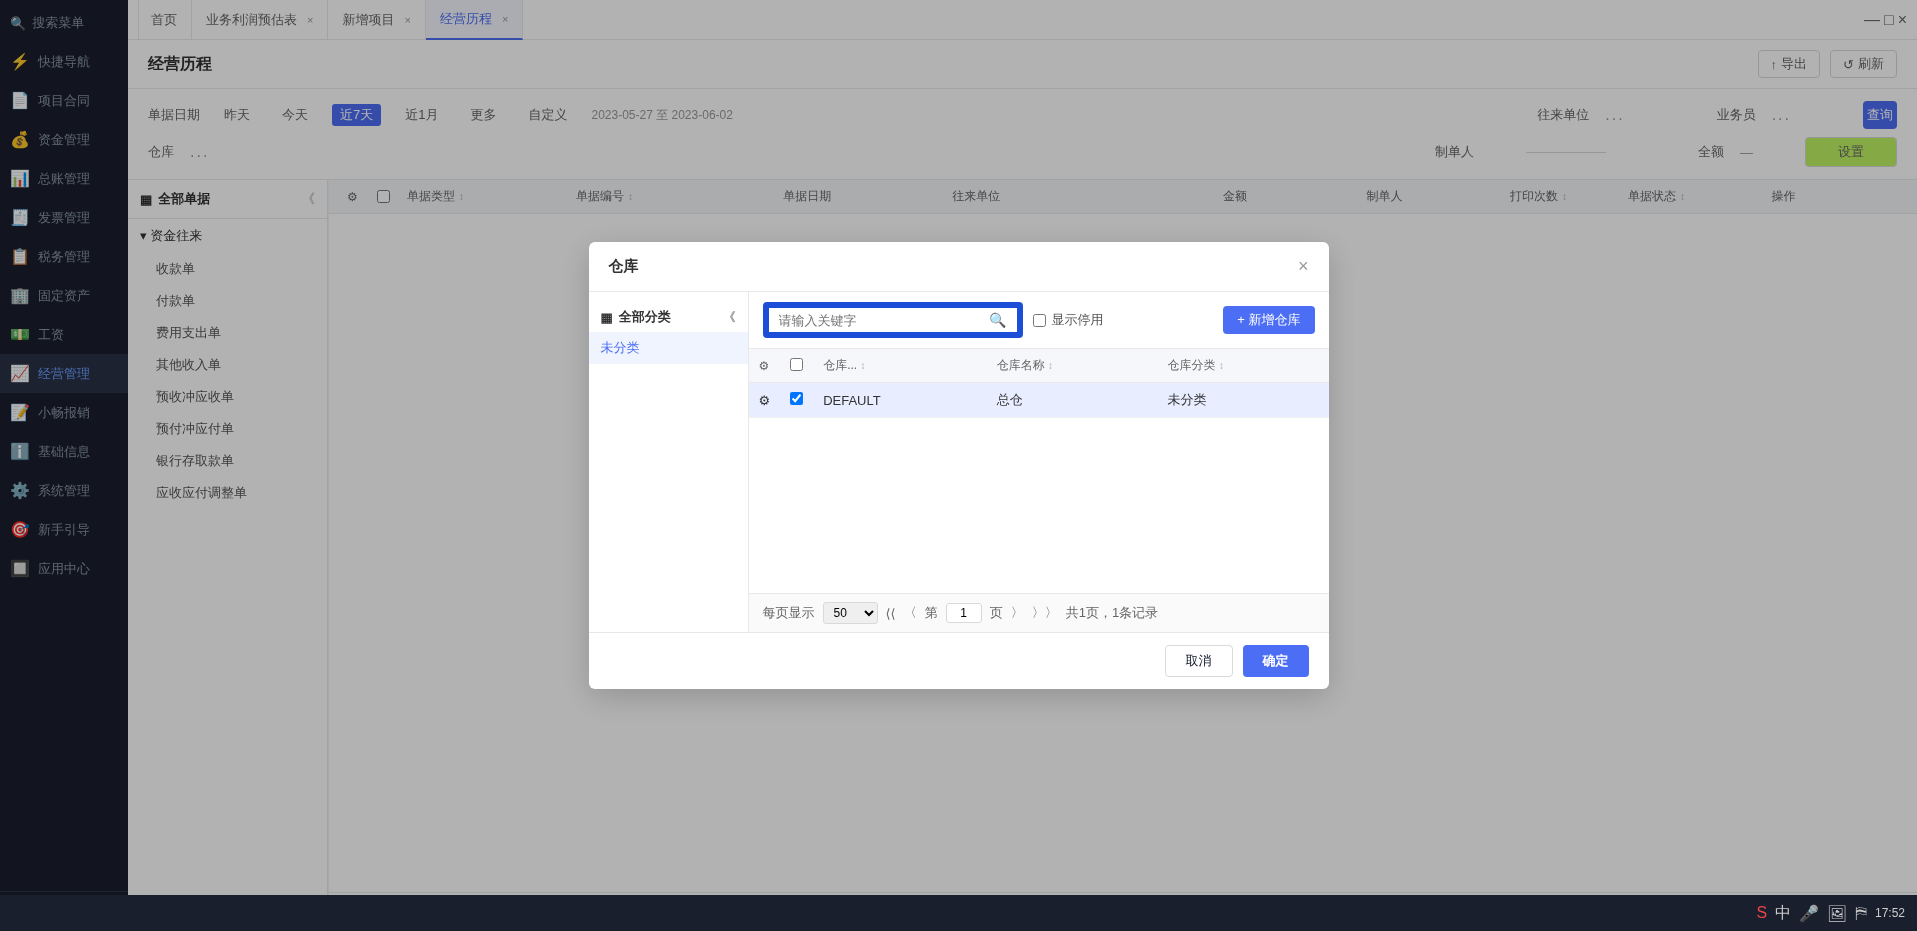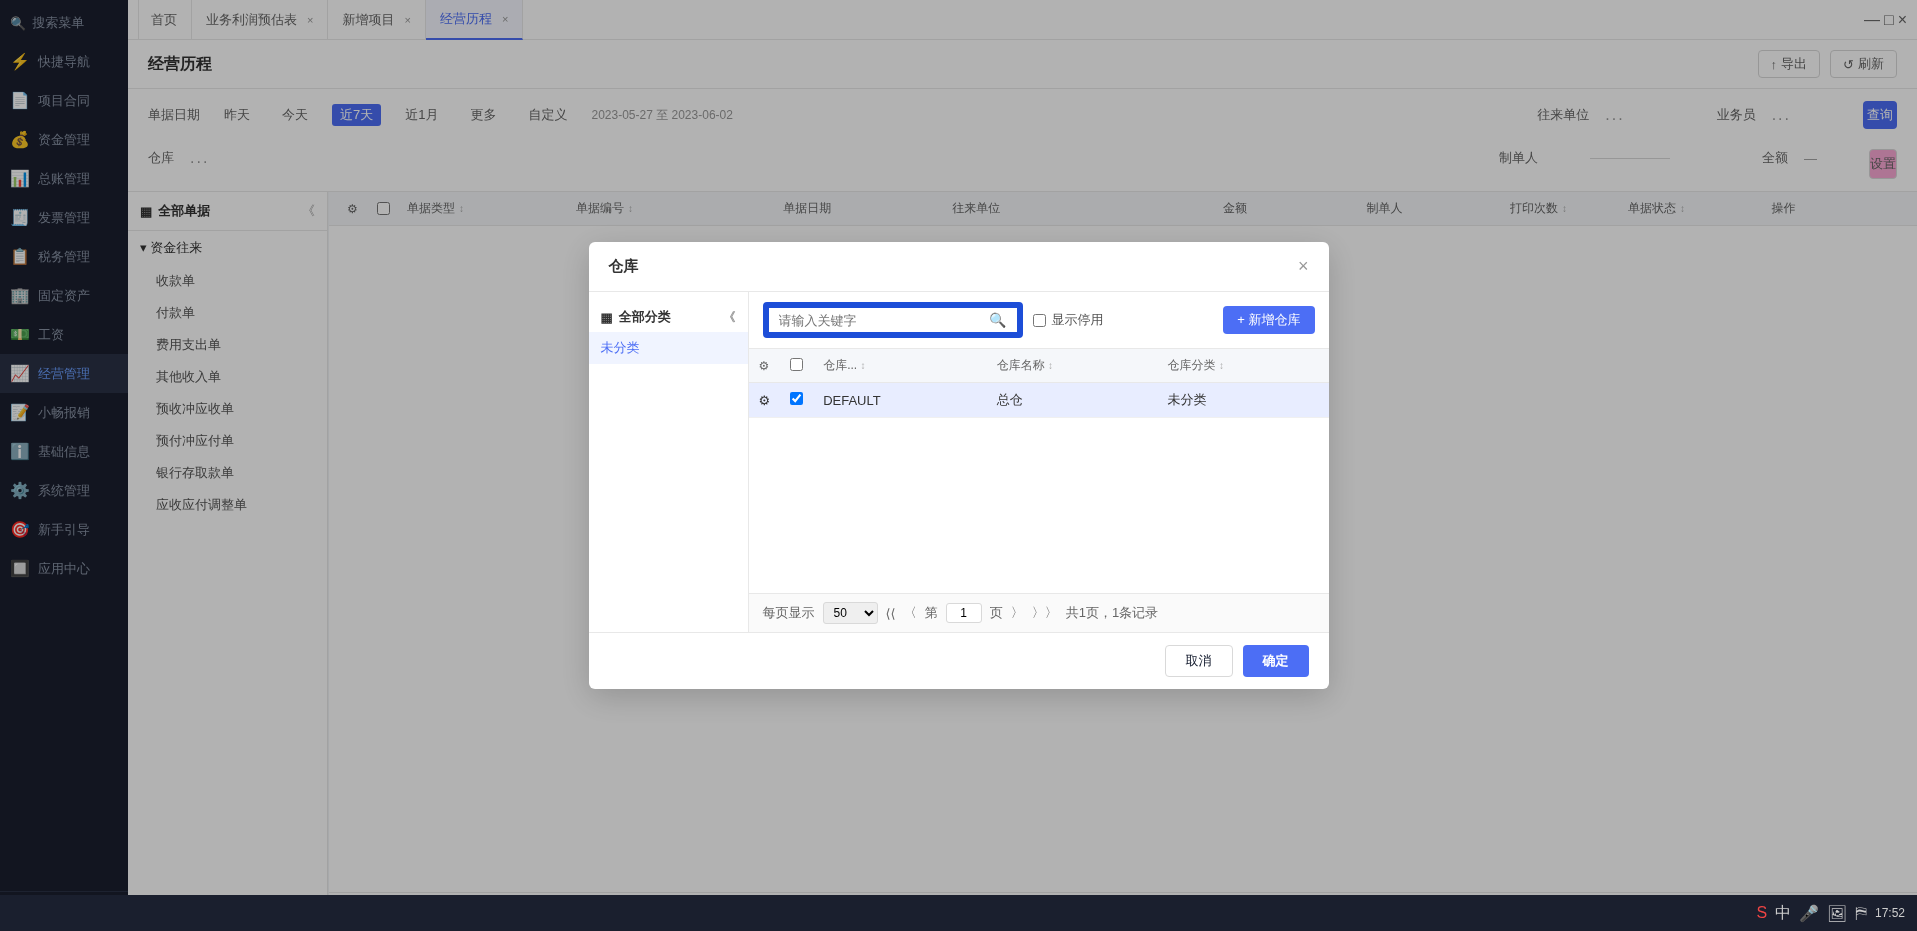--- a/index.html
+++ b/index.html
@@ -70,22 +70,22 @@
       border: none; background: transparent;
     }
     .date-btn.active { background: #4c6ef5; color: #fff; border-radius: 3px; }
     .date-range { color: #999; font-size: 12px; }
     .dots-btn { color: #999; cursor: pointer; font-size: 16px; letter-spacing: 2px; }
     .btn-query {
       padding: 5px 4px; background: #4c6ef5; color: #fff; border: none;
       border-radius: 4px; cursor: pointer; font-size: 13px;
     }
     .btn-settings {
-      padding: 5px 0; background: #f9a8d4; color: #666; border: 1px solid #d9d9d9;
-      border-radius: 4px; cursor: pointer; font-size: 13px; margin-top: 12px;
+      padding: 5px 32px; background: #bef264; color: #666; border: 1px solid #d9d9d9;
+      border-radius: 4px; cursor: pointer; font-size: 13px;
     }
     .dash-line { color: #999; }
 
     
     .content-area {
       display: flex; flex: 1; overflow: hidden; background: #f0f2f5; gap: 1px;
     }
 
     
     .left-nav {

